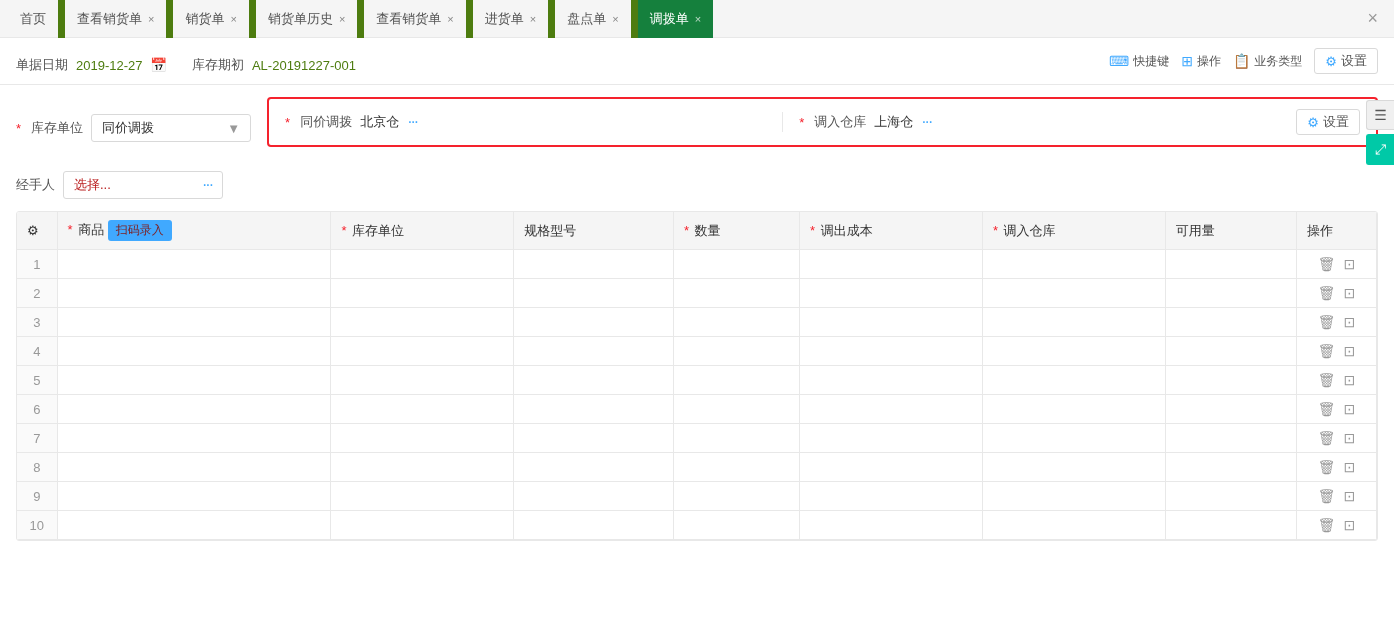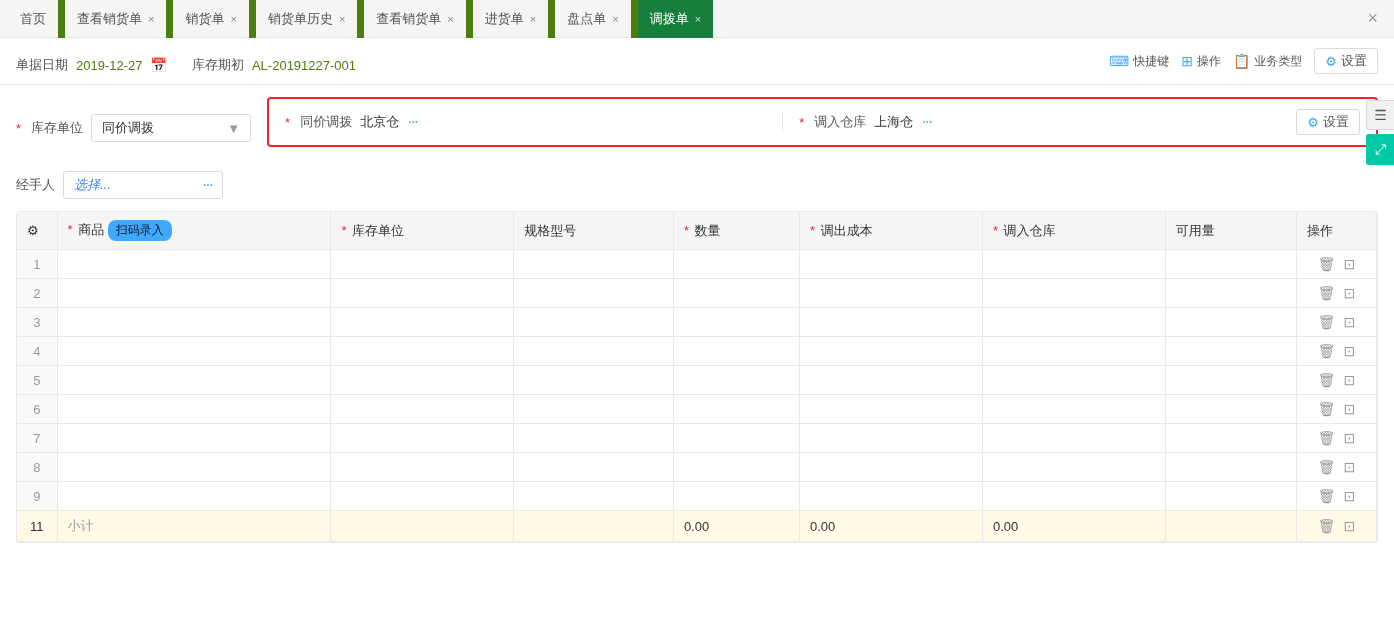--- a/index.html
+++ b/index.html
@@ -112,21 +112,21 @@
       gap: 23px;
       border: 1px solid #d9d9d9;
       border-radius: 3px;
       padding: 4px 10px;
       min-width: 160px;
       cursor: pointer;
       background: #fff;
     }
     .select-value .arrow { margin-left: auto; color: #999; }
     .more-icon { color: #40a9ff; cursor: pointer; font-size: 16px; letter-spacing: -2px; }
-    .select-placeholder { color: #3b82f6; font-style: italic; }
+    .select-placeholder { color: #b91c1c; }
 
     
     .warehouse-section {
       border: 2px solid #f5222d;
       border-radius: 4px;
       padding: 10px 16px;
       display: flex;
       align-items: center;
       gap: 16px;
       margin-bottom: 12px;
@@ -179,23 +179,23 @@
       color: #999;
       width: 36px;
       background: #fafafa;
     }
     .data-table .subtotal-row td {
       background: #fffbe6;
       color: #333;
     }
     .scan-btn {
       background: #40a9ff;
-      color: #0f172a;
+      color: #7f1d1d;
       border: none;
-      border-radius: 8px;
+      border-radius: 3px;
       padding: 2px 8px;
       font-size: 12px;
       cursor: pointer;
       white-space: nowrap;
     }
     .th-gear {
       text-align: center;
       width: 40px;
     }
     .th-ops {
@@ -532,28 +532,28 @@
       <td></td>
       <td></td>
       <td></td>
       <td>
         <div class="ops-cell">
           <span class="ops-icon">🗑</span>
           <span class="ops-icon">⊡</span>
         </div>
       </td>
     </tr>
-          <tr class="subtotal-row">
-      <td class="row-num">11</td>
-      <td style="color:#999;">小计</td>
-      <td></td>
-      <td></td>
-      <td>0.00</td>
-      <td>0.00</td>
-      <td>0.00</td>
+          <tr>
+      <td class="row-num">10</td>
+      <td></td>
+      <td></td>
+      <td></td>
+      <td></td>
+      <td></td>
+      <td></td>
       <td></td>
       <td>
         <div class="ops-cell">
           <span class="ops-icon">🗑</span>
           <span class="ops-icon">⊡</span>
         </div>
       </td>
     </tr>
         </tbody>
     </table>

